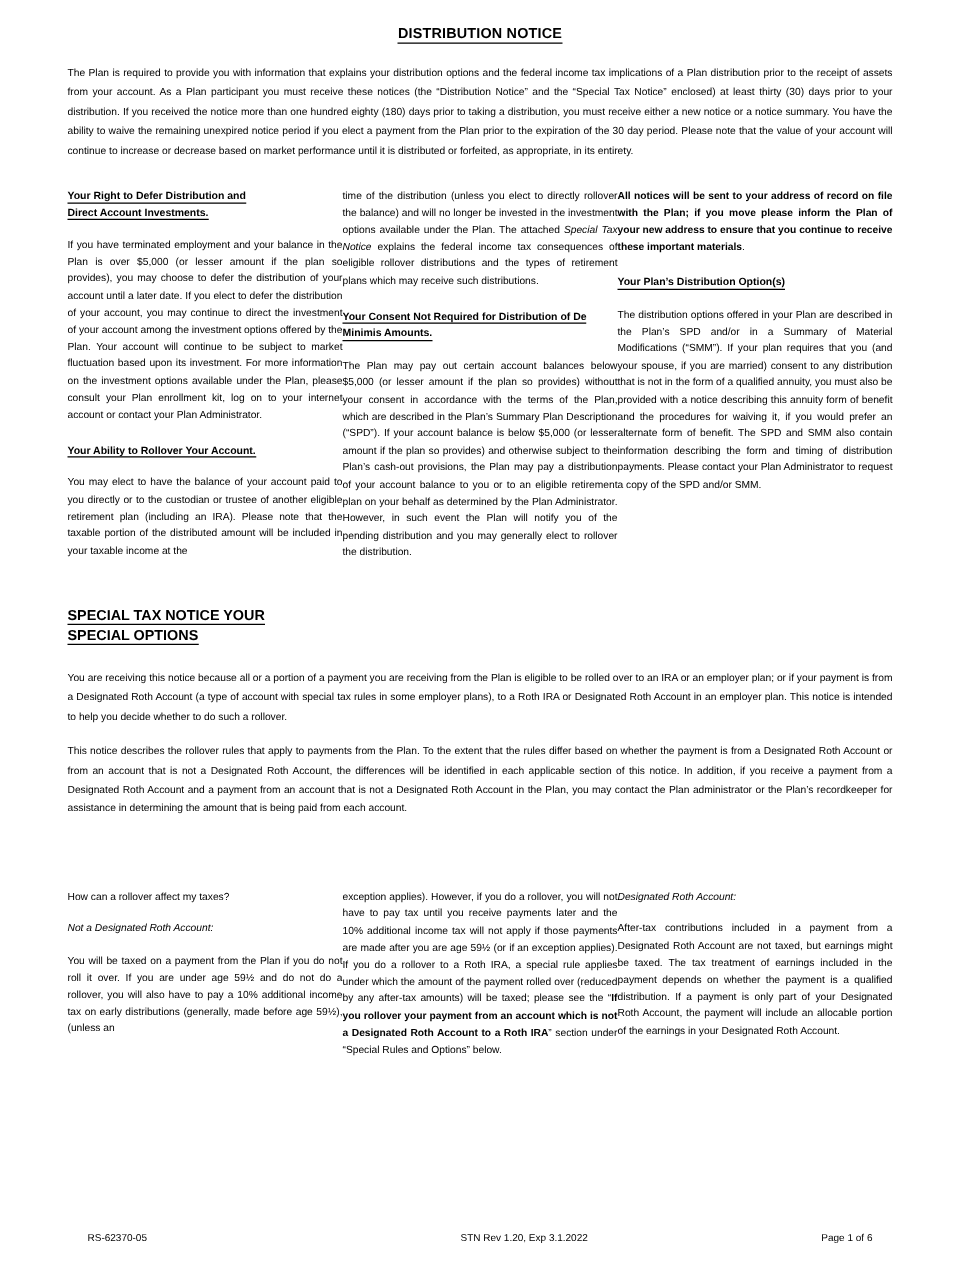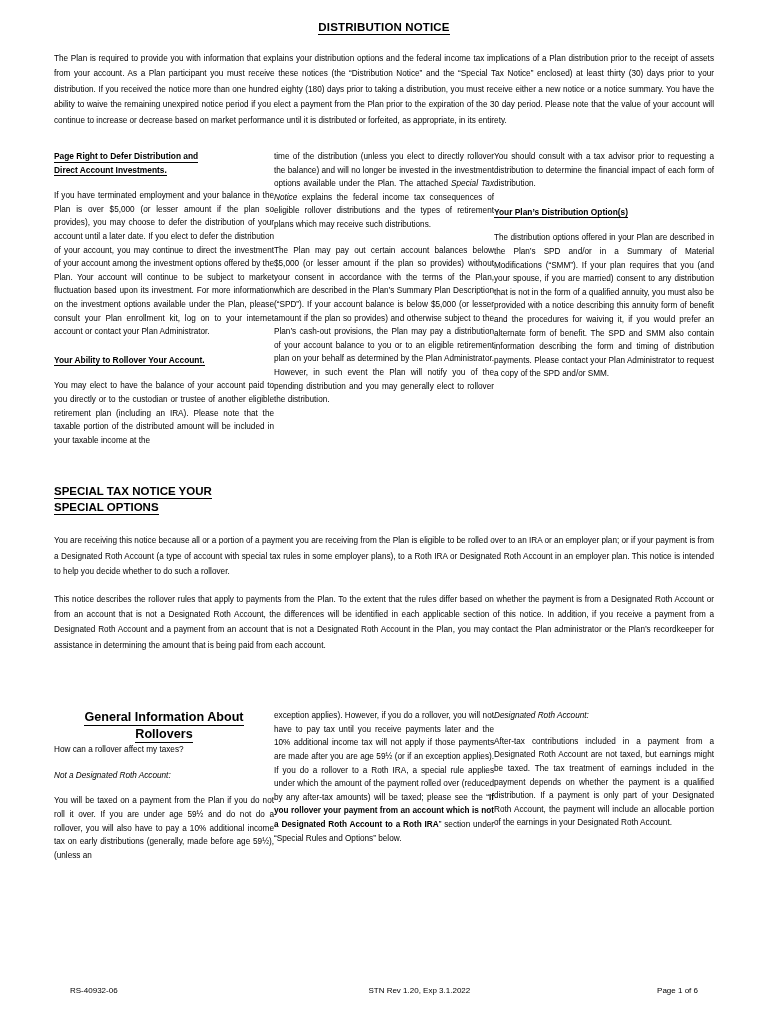--- a/index.html
+++ b/index.html
@@ -149,37 +149,41 @@
   <div class="spacer-18"></div>
 
   <p class="full-para">The Plan is required to provide you with information that explains your distribution options and the federal income tax implications of a Plan distribution prior to the receipt of assets from your account. As a Plan participant you must receive these notices (the “Distribution Notice” and the “Special Tax Notice” enclosed) at least thirty (30) days prior to your distribution. If you received the notice more than one hundred eighty (180) days prior to taking a distribution, you must receive either a new notice or a notice summary. You have the ability to waive the remaining unexpired notice period if you elect a payment from the Plan prior to the expiration of the 30 day period. Please note that the value of your account will continue to increase or decrease based on market performance until it is distributed or forfeited, as appropriate, in its entirety.</p>
 
   <div class="spacer-22"></div>
 
   <div class="cols">
 
     <div class="col">
       <div class="hdr">
-        <span class="ul">Page Right to Defer Distribution and</span><br>
+        <span class="ul">Your Right to Defer Distribution and</span><br>
         <span class="ul">Direct Account Investments.</span>
       </div>
       <p>If you have terminated employment and your balance in the Plan is over $5,000 (or lesser amount if the plan so provides), you may choose to defer the distribution of your account until a later date. If you elect to defer the distribution of your account, you may continue to direct the investment of your account among the investment options offered by the Plan. Your account will continue to be subject to market fluctuation based upon its investment. For more information on the investment options available under the Plan, please consult your Plan enrollment kit, log on to your internet account or contact your Plan Administrator.</p>
       <div class="hdr">
         <span class="ul">Your Ability to Rollover Your Account.</span>
       </div>
       <p>You may elect to have the balance of your account paid to you directly or to the custodian or trustee of another eligible retirement plan (including an IRA). Please note that the taxable portion of the distributed amount will be included in your taxable income at the</p>
     </div>
 
     <div class="col">
       <p><span>time of the distribution (unless you elect to directly rollover the balance) and will no longer be invested in the investment options available under the Plan. The attached </span><em>Special Tax Notice</em><span> explains the federal income tax consequences of eligible rollover distributions and the types of retirement plans which may receive such distributions.</span></p>
+      <div class="hdr">
+        <span class="ul">Your Consent Not Required for Distribution of De</span><br>
+        <span class="ul">Minimis Amounts.</span>
+      </div>
       <p>The Plan may pay out certain account balances below $5,000 (or lesser amount if the plan so provides) without your consent in accordance with the terms of the Plan, which are described in the Plan’s Summary Plan Description (“SPD”). If your account balance is below $5,000 (or lesser amount if the plan so provides) and otherwise subject to the Plan’s cash-out provisions, the Plan may pay a distribution of your account balance to you or to an eligible retirement plan on your behalf as determined by the Plan Administrator. However, in such event the Plan will notify you of the pending distribution and you may generally elect to rollover the distribution.</p>
     </div>
 
     <div class="col">
-      <p>You should consult with a tax advisor prior to requesting a distribution to determine the financial impact of each form of distribution.</p>
+      <p><strong>All notices will be sent to your address of record on file with the Plan; if you move please inform the Plan of your new address to ensure that you continue to receive these important materials</strong><span>.</span></p>
       <div class="hdr">
         <span class="ul">Your Plan’s Distribution Option(s)</span>
       </div>
       <p>The distribution options offered in your Plan are described in the Plan’s SPD and/or in a Summary of Material Modifications (“SMM”). If your plan requires that you (and your spouse, if you are married) consent to any distribution that is not in the form of a qualified annuity, you must also be provided with a notice describing this annuity form of benefit and the procedures for waiving it, if you would prefer an alternate form of benefit. The SPD and SMM also contain information describing the form and timing of distribution payments. Please contact your Plan Administrator to request a copy of the SPD and/or SMM.</p>
     </div>
   </div>
 
   <div class="spacer-22"></div>
   <div class="spacer-14"></div>
 
@@ -194,38 +198,34 @@
   <div class="spacer-12"></div>
   <p class="full-para">This notice describes the rollover rules that apply to payments from the Plan. To the extent that the rules differ based on whether the payment is from a Designated Roth Account or from an account that is not a Designated Roth Account, the differences will be identified in each applicable section of this notice. In addition, if you receive a payment from a Designated Roth Account and a payment from an account that is not a Designated Roth Account in the Plan, you may contact the Plan administrator or the Plan’s recordkeeper for assistance in determining the amount that is being paid from each account.</p>
   <div class="spacer-12"></div>
 
   <div class="spacer-22"></div>
   <div class="spacer-22"></div>
 
   <div class="cols">
 
     <div class="col">
-      <div class="big-hdr">
-        <span class="ul">General Information About</span><br>
-        <span class="ul">Rollovers</span>
-      </div>
       <p class="plain-q">How can a rollover affect my taxes?</p>
       <p class="ital">Not a Designated Roth Account:</p>
       <p>You will be taxed on a payment from the Plan if you do not roll it over. If you are under age 59½ and do not do a rollover, you will also have to pay a 10% additional income tax on early distributions (generally, made before age 59½), (unless an</p>
     </div>
 
     <div class="col">
       <p><span>exception applies). However, if you do a rollover, you will not have to pay tax until you receive payments  later and the 10% additional income tax will not apply if those payments are made after you are age 59½ (or if an exception applies). If you do a rollover to a Roth IRA, a special rule applies under which the amount of the payment rolled over (reduced by any after-tax amounts) will be taxed; please see the “</span><strong>If you rollover your payment from an account which is not a Designated Roth Account to a Roth IRA</strong><span>” section under “Special Rules and Options” below.</span></p>
     </div>
 
     <div class="col">
       <p class="ital" style="margin-top:0">Designated Roth Account:</p>
       <p>After-tax contributions included in a payment from a Designated Roth Account are not taxed, but earnings might be taxed. The tax treatment of earnings included in the payment depends on whether the payment is a qualified distribution. If a payment is only part of your Designated Roth Account, the payment will include an allocable portion of the earnings in your Designated Roth Account.</p>
     </div>
   </div>
 
   <div class="footer">
-    <span class="f-left">RS-40932-06</span>
+    <span class="f-left">RS-62370-05</span>
     <span class="f-mid">STN Rev 1.20, Exp 3.1.2022</span>
     <span class="f-right">Page 1 of 6</span>
   </div>
 
 </div>
 
 </body></html>

